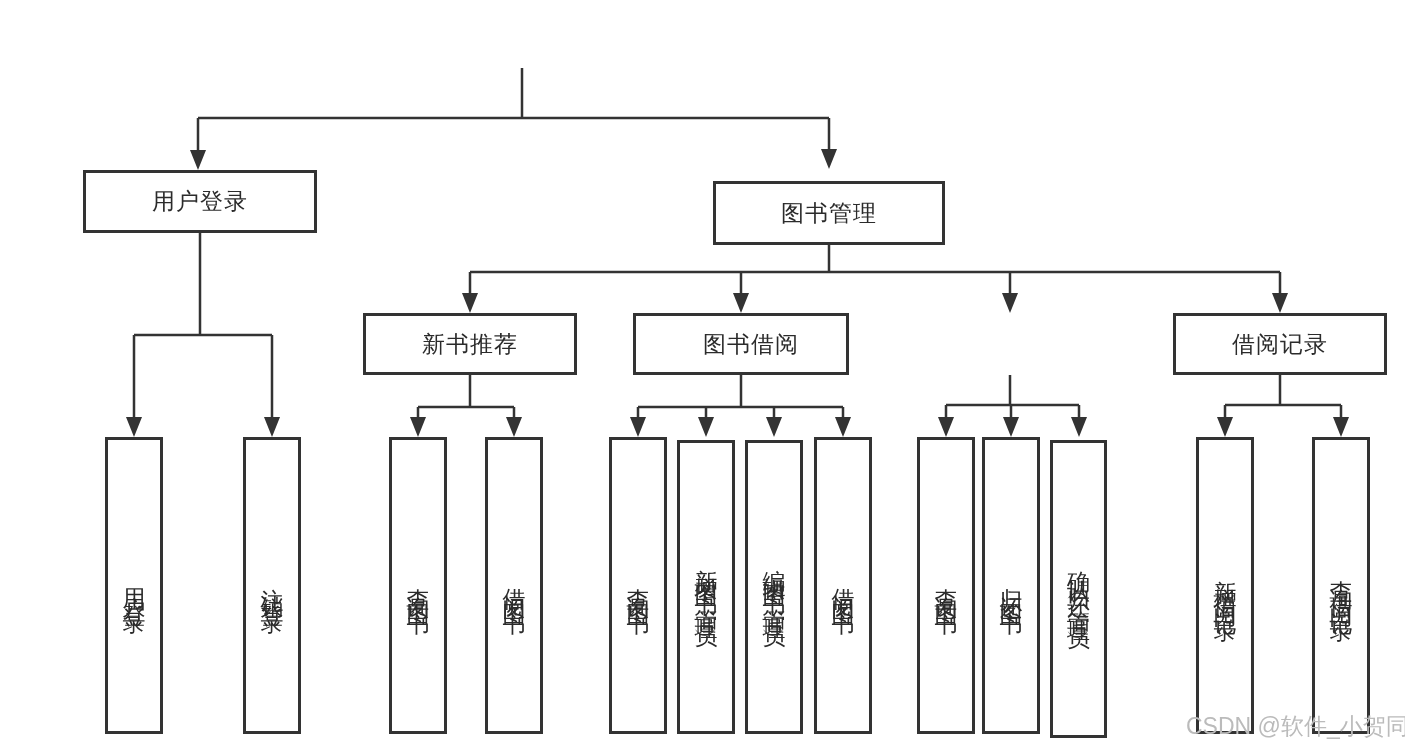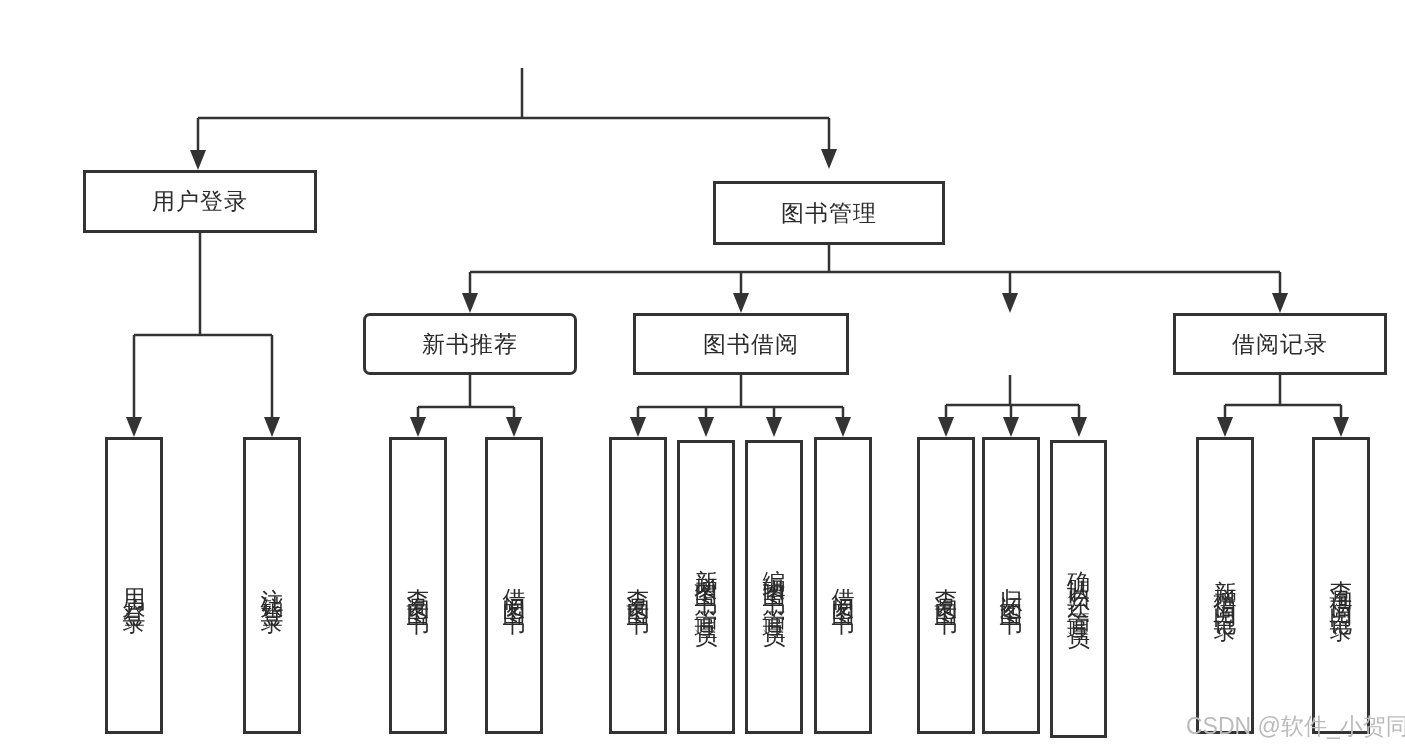--- a/index.html
+++ b/index.html
@@ -91,21 +91,21 @@
   </svg>
 
 
   <div class="node hbox" style="left:83px; top:170px; width:234px; height:63px;">
     <span>用户登录</span>
   </div>
   <div class="node hbox" style="left:713px; top:169px; width:232px; height:64px;margin-top:12px;">
     <span>图书管理</span>
   </div>
 
-  <div class="node hbox" style="left:363px; top:313px; width:214px; height:62px;border-radius:7px;">
+  <div class="node hbox" style="left:363px; top:313px; width:214px; height:62px;">
     <span>新书推荐</span>
   </div>
   <div class="node hbox" style="left:633px; top:313px; width:216px; height:62px;padding-left:20px;">
     <span>图书借阅</span>
   </div>
   <div class="node hbox" style="left:1173px; top:313px; width:214px; height:62px;">
     <span>借阅记录</span>
   </div>
 
   <div class="node vbox" style="left:105px; top:437px; width:58px; height:297px;">

